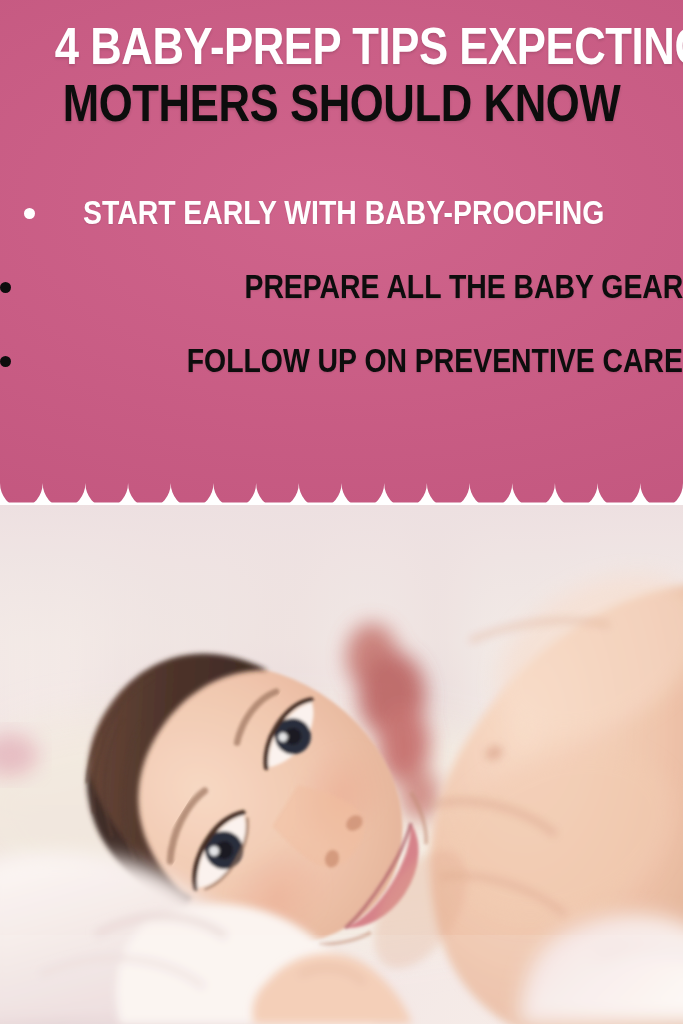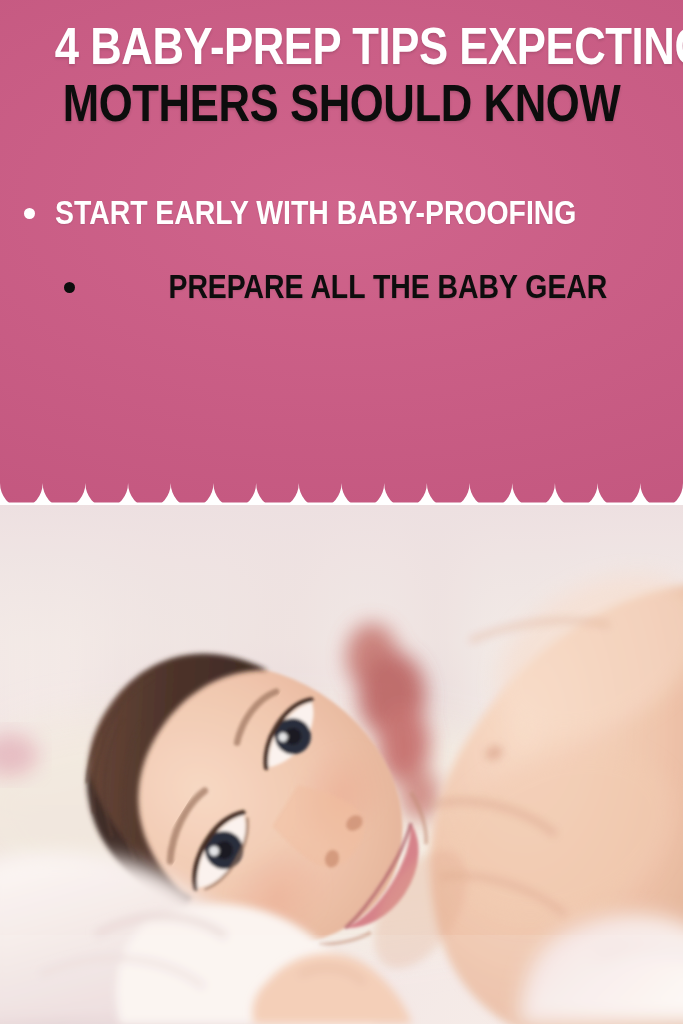--- a/index.html
+++ b/index.html
@@ -80,24 +80,25 @@
     z-index: 3;
   }
   .tip-row {
     display: flex;
     align-items: center;
     height: 74px;
   }
   .tip-row.align-left {
     justify-content: flex-start;
     padding-left: 24px;
+    gap: 28px;
   }
   .tip-row.align-right {
-    justify-content: center;
-    padding-right: 12px;
+    justify-content: space-between;
+    padding-right: 0;
   }
   .tip-bullet {
     width: 11px;
     height: 11px;
     border-radius: 50%;
     flex: 0 0 auto;
   }
   .tip-row.align-left .tip-bullet { margin-right: 20px; }
   .tip-row.align-right .tip-bullet { margin-right: 22px; }
 
@@ -164,20 +165,24 @@
         <span class="tip-bullet"></span>
         <span class="tip-text">START EARLY WITH BABY-PROOFING</span>
       </div>
 
       <div class="tip-row align-right tone-dark">
         <span class="tip-bullet"></span>
         <span class="tip-text">PREPARE ALL THE BABY GEAR</span>
       </div>
 
 
+      <div class="tip-row align-right tone-dark">
+        <span class="tip-bullet"></span>
+        <span class="tip-text">FOLLOW UP ON PREVENTIVE CARE</span>
+      </div>
 
     </div>
 
     <svg class="scallop-edge" viewBox="0 0 683 26" preserveAspectRatio="none">
       <g fill="#ffffff" id="scallop-group">
           <path d="M 0 4 A 21.34375 24.34375 0 0 0 42.6875 4 L 42.6875 26 L 0 26 Z M 42.6875 4 A 21.34375 24.34375 0 0 0 85.375 4 L 85.375 26 L 42.6875 26 Z M 85.375 4 A 21.34375 24.34375 0 0 0 128.0625 4 L 128.0625 26 L 85.375 26 Z M 128.0625 4 A 21.34375 24.34375 0 0 0 170.75 4 L 170.75 26 L 128.0625 26 Z M 170.75 4 A 21.34375 24.34375 0 0 0 213.4375 4 L 213.4375 26 L 170.75 26 Z M 213.4375 4 A 21.34375 24.34375 0 0 0 256.125 4 L 256.125 26 L 213.4375 26 Z M 256.125 4 A 21.34375 24.34375 0 0 0 298.8125 4 L 298.8125 26 L 256.125 26 Z M 298.8125 4 A 21.34375 24.34375 0 0 0 341.5 4 L 341.5 26 L 298.8125 26 Z M 341.5 4 A 21.34375 24.34375 0 0 0 384.1875 4 L 384.1875 26 L 341.5 26 Z M 384.1875 4 A 21.34375 24.34375 0 0 0 426.875 4 L 426.875 26 L 384.1875 26 Z M 426.875 4 A 21.34375 24.34375 0 0 0 469.5625 4 L 469.5625 26 L 426.875 26 Z M 469.5625 4 A 21.34375 24.34375 0 0 0 512.25 4 L 512.25 26 L 469.5625 26 Z M 512.25 4 A 21.34375 24.34375 0 0 0 554.9375 4 L 554.9375 26 L 512.25 26 Z M 554.9375 4 A 21.34375 24.34375 0 0 0 597.625 4 L 597.625 26 L 554.9375 26 Z M 597.625 4 A 21.34375 24.34375 0 0 0 640.3125 4 L 640.3125 26 L 597.625 26 Z M 640.3125 4 A 21.34375 24.34375 0 0 0 683 4 L 683 26 L 640.3125 26 Z " fill="#ffffff"></path>
         </g>
       <rect x="0" y="23.5" width="683" height="2.5" fill="#ffffff"></rect>
     </svg>
   </div>

